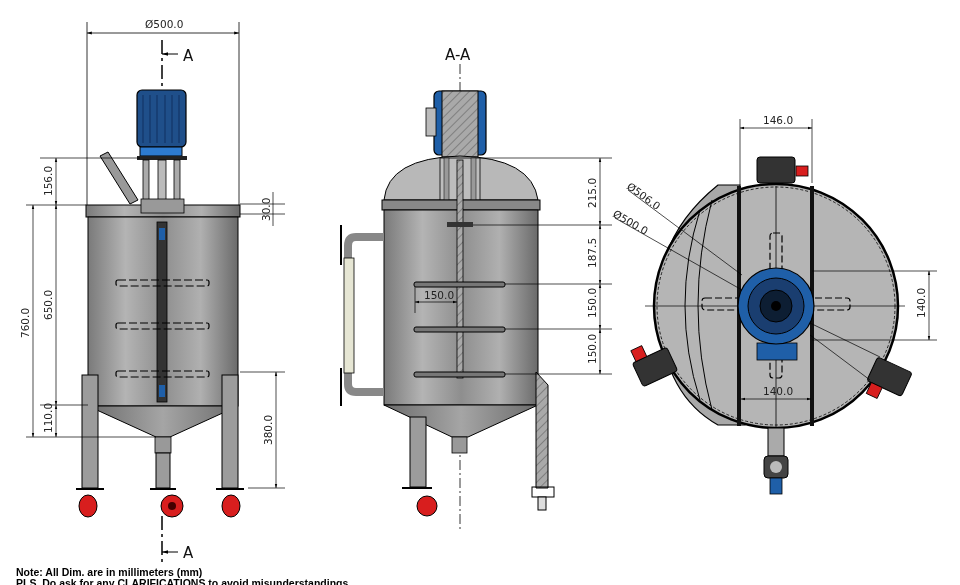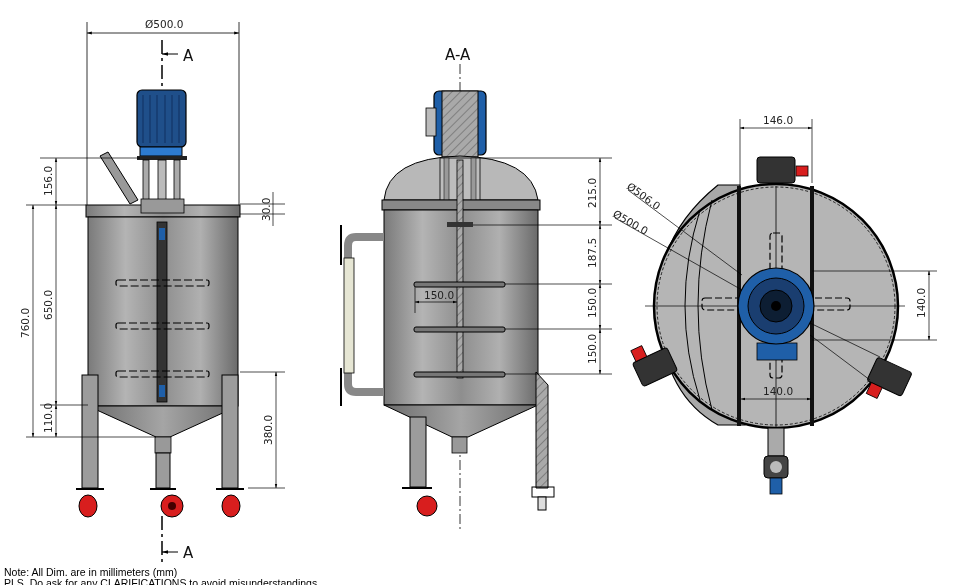--- a/index.html
+++ b/index.html
@@ -1,20 +1,20 @@
 <!DOCTYPE html>
 <html><head>
 <meta charset="utf-8">
 <style>
   html, body { margin:0; padding:0; background:#ffffff; }
   body { width:960px; height:585px; position:relative; overflow:hidden; font-family:"Liberation Sans", sans-serif; }
   svg { position:absolute; left:0; top:0; }
   .dim { font-family:"DejaVu Sans", sans-serif; font-size:10.5px; fill:#222; }
   .lbl { font-family:"DejaVu Sans", sans-serif; font-size:15px; fill:#111; }
-  .note { position:absolute; left:4px; font-size:10.5px; font-weight:normal; color:#000; white-space:nowrap; line-height:11px; }
+  .note { position:absolute; left:16px; font-size:10.5px; font-weight:bold; color:#000; white-space:nowrap; line-height:11px; }
 </style>
 </head>
 <body>
 
 <svg width="960" height="585" viewBox="0 0 960 585">
   <defs>
     <linearGradient id="steel" x1="0" x2="1" y1="0" y2="0">
       <stop offset="0" stop-color="#7a7a7a"></stop>
       <stop offset="0.25" stop-color="#b4b4b4"></stop>
       <stop offset="0.5" stop-color="#8e8e8e"></stop>

